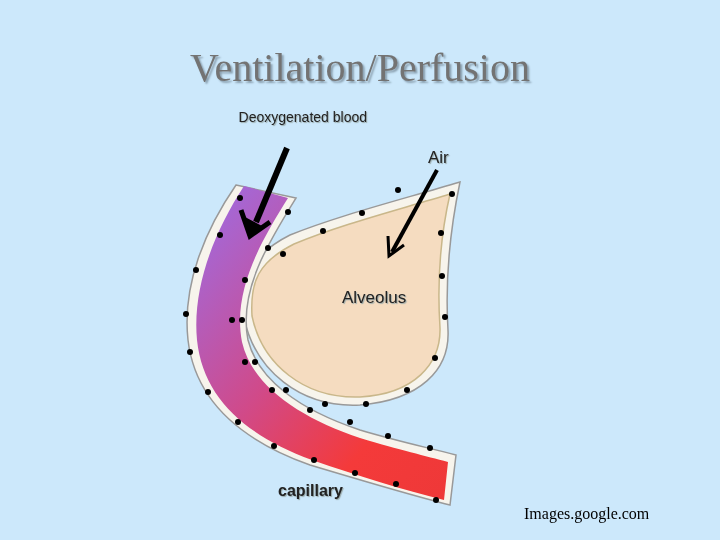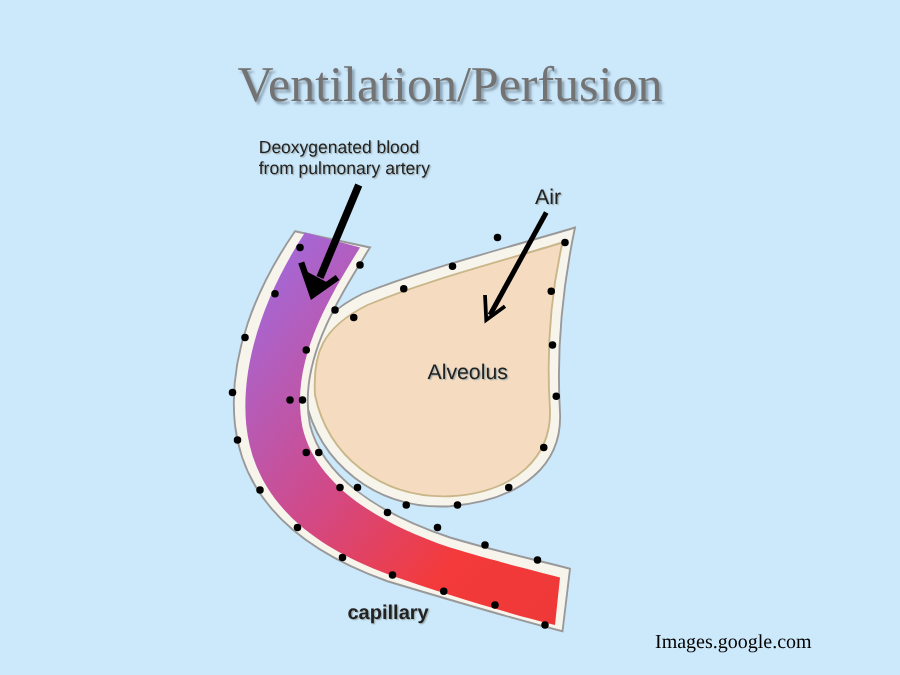--- a/index.html
+++ b/index.html
@@ -78,21 +78,20 @@
     <line x1="287" y1="148" x2="256" y2="222" stroke="#000" stroke-width="6"></line>
     <polygon points="243,216 262,226 248,236" fill="#000"></polygon>
     <polyline points="241,210 250,236 270,222" fill="none" stroke="#000" stroke-width="5"></polyline>
   </g>
   <g>
     <line x1="437" y1="170" x2="392" y2="252" stroke="#000" stroke-width="4"></line>
     <polyline points="388,236 389,256 404,245" fill="none" stroke="#000" stroke-width="3"></polyline>
   </g>
 </svg>
 
-<div class="lbl" style="left:207px;top:109px;font-size:14px;line-height:17px;text-align:left;width:160px;">
+<div class="lbl" style="left:207px;top:109px;font-size:14px;line-height:17px;text-align:right;width:160px;">
   <div>Deoxygenated blood</div>
-  <div>from pulmonary artery</div>
 </div>
 <div class="lbl" style="left:428px;top:148px;font-size:17px;text-align:center;">Air</div>
 <div class="lbl" style="left:342px;top:288px;font-size:17px;">Alveolus</div>
 <div class="lbl" style="left:278px;top:482px;font-size:16px;font-weight:bold;">capillary</div>
 
 <div class="source">Images.google.com</div>
 
 </body></html>

